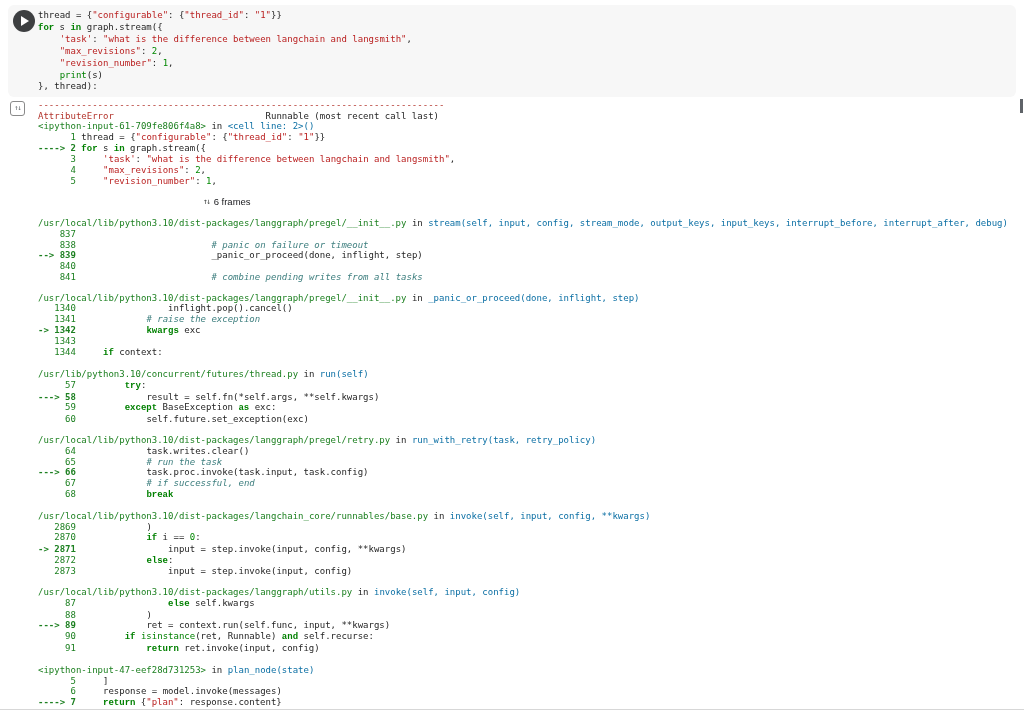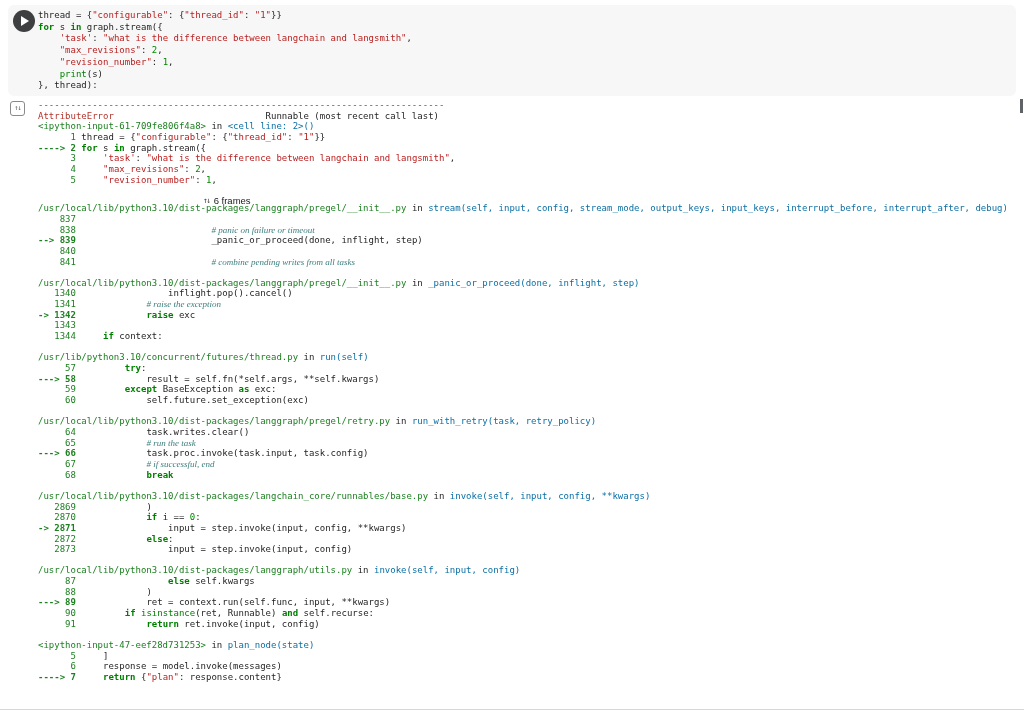--- a/index.html
+++ b/index.html
@@ -31,29 +31,29 @@
     border-top:5px solid transparent;
     border-bottom:5px solid transparent;
   }
   .cell .line { line-height:11.7px; }
 
   
   .line {
     font-size:9px; line-height:10.65px;
     white-space:pre;
   }
-  .tk-k  { color:#008000; font-weight:bold; }
+  .tk-k  { color:#008000; font-weight:bold;font-family:Liberation Mono, monospace; }
   .tk-b  { color:#008000; }
   .tk-s  { color:#ba2121; }
   .tk-n  { color:#008800; }
   .tk-r  { color:#b3342c; }
   .tk-g  { color:#1d8021; }
   .tk-gb { color:#1d8021; font-weight:bold; }
   .tk-c  { color:#0b6fa4; }
-  .tk-cm { color:#408080; font-style:italic;font-family:Liberation Serif, serif; }
+  .tk-cm { color:#408080; font-style:italic; }
 
   
   .output {
     position:absolute; left:38px; top:100px; right:0;
   }
   .out-gutter-btn {
     position:absolute; left:10px; top:101px;
     width:15px; height:15px;
     border:1px solid #8a8a8a; border-radius:3px;
     color:#5f6368;
@@ -66,21 +66,21 @@
     display:inline-flex; align-items:center; gap:4px;
     margin-left:165px;
     font-family:"Liberation Sans", sans-serif;
     font-size:9.5px; color:#202124;
     cursor:pointer; user-select:none;
   }
   .frames-chip .arrows {
     font-family:"DejaVu Sans Mono", monospace;
     font-size:8px; letter-spacing:-1.5px; color:#444746;
   }
-  .frames { margin-top:1px; }
+  .frames { margin-top:15px; }
   .tb-block { margin-bottom:10.65px; }
 
   
   .v-scroll-thumb {
     position:absolute; right:1px; top:99px;
     width:3px; height:14px; background:#5f6368;
   }
   .h-scroll-track {
     position:absolute; left:0; top:709px;
     width:1024px; height:1px; background:#d7d7d7;
@@ -131,21 +131,21 @@
         <div class="line"><span class="tk-g">    837</span></div>
         <div class="line"><span class="tk-g">    838</span><span>                         </span><span class="tk-cm"># panic on failure or timeout</span></div>
         <div class="line"><span class="tk-gb">--&gt; 839</span><span>                         _panic_or_proceed(done, inflight, step)</span></div>
         <div class="line"><span class="tk-g">    840</span></div>
         <div class="line"><span class="tk-g">    841</span><span>                         </span><span class="tk-cm"># combine pending writes from all tasks</span></div>
       </div>
       <div class="tb-block">
         <div class="line"><span class="tk-g">/usr/local/lib/python3.10/dist-packages/langgraph/pregel/__init__.py</span><span> in </span><span class="tk-c">_panic_or_proceed(done, inflight, step)</span></div>
         <div class="line"><span class="tk-g">   1340</span><span>                 inflight.pop().cancel()</span></div>
         <div class="line"><span class="tk-g">   1341</span><span>             </span><span class="tk-cm"># raise the exception</span></div>
-        <div class="line"><span class="tk-gb">-&gt; 1342</span><span>             </span><span class="tk-k">raise</span><span> exc</span></div>
+        <div class="line"><span class="tk-gb">-&gt; 1342</span><span>             </span><span class="tk-k">kwargs</span><span> exc</span></div>
         <div class="line"><span class="tk-g">   1343</span></div>
         <div class="line"><span class="tk-g">   1344</span><span>     </span><span class="tk-k">if</span><span> context:</span></div>
       </div>
       <div class="tb-block">
         <div class="line"><span class="tk-g">/usr/lib/python3.10/concurrent/futures/thread.py</span><span> in </span><span class="tk-c">run(self)</span></div>
         <div class="line"><span class="tk-g">     57</span><span>         </span><span class="tk-k">try</span><span>:</span></div>
         <div class="line"><span class="tk-gb">---&gt; 58</span><span>             result = self.fn(*self.args, **self.kwargs)</span></div>
         <div class="line"><span class="tk-g">     59</span><span>         </span><span class="tk-k">except</span><span> BaseException </span><span class="tk-k">as</span><span> exc:</span></div>
         <div class="line"><span class="tk-g">     60</span><span>             self.future.set_exception(exc)</span></div>
       </div>

